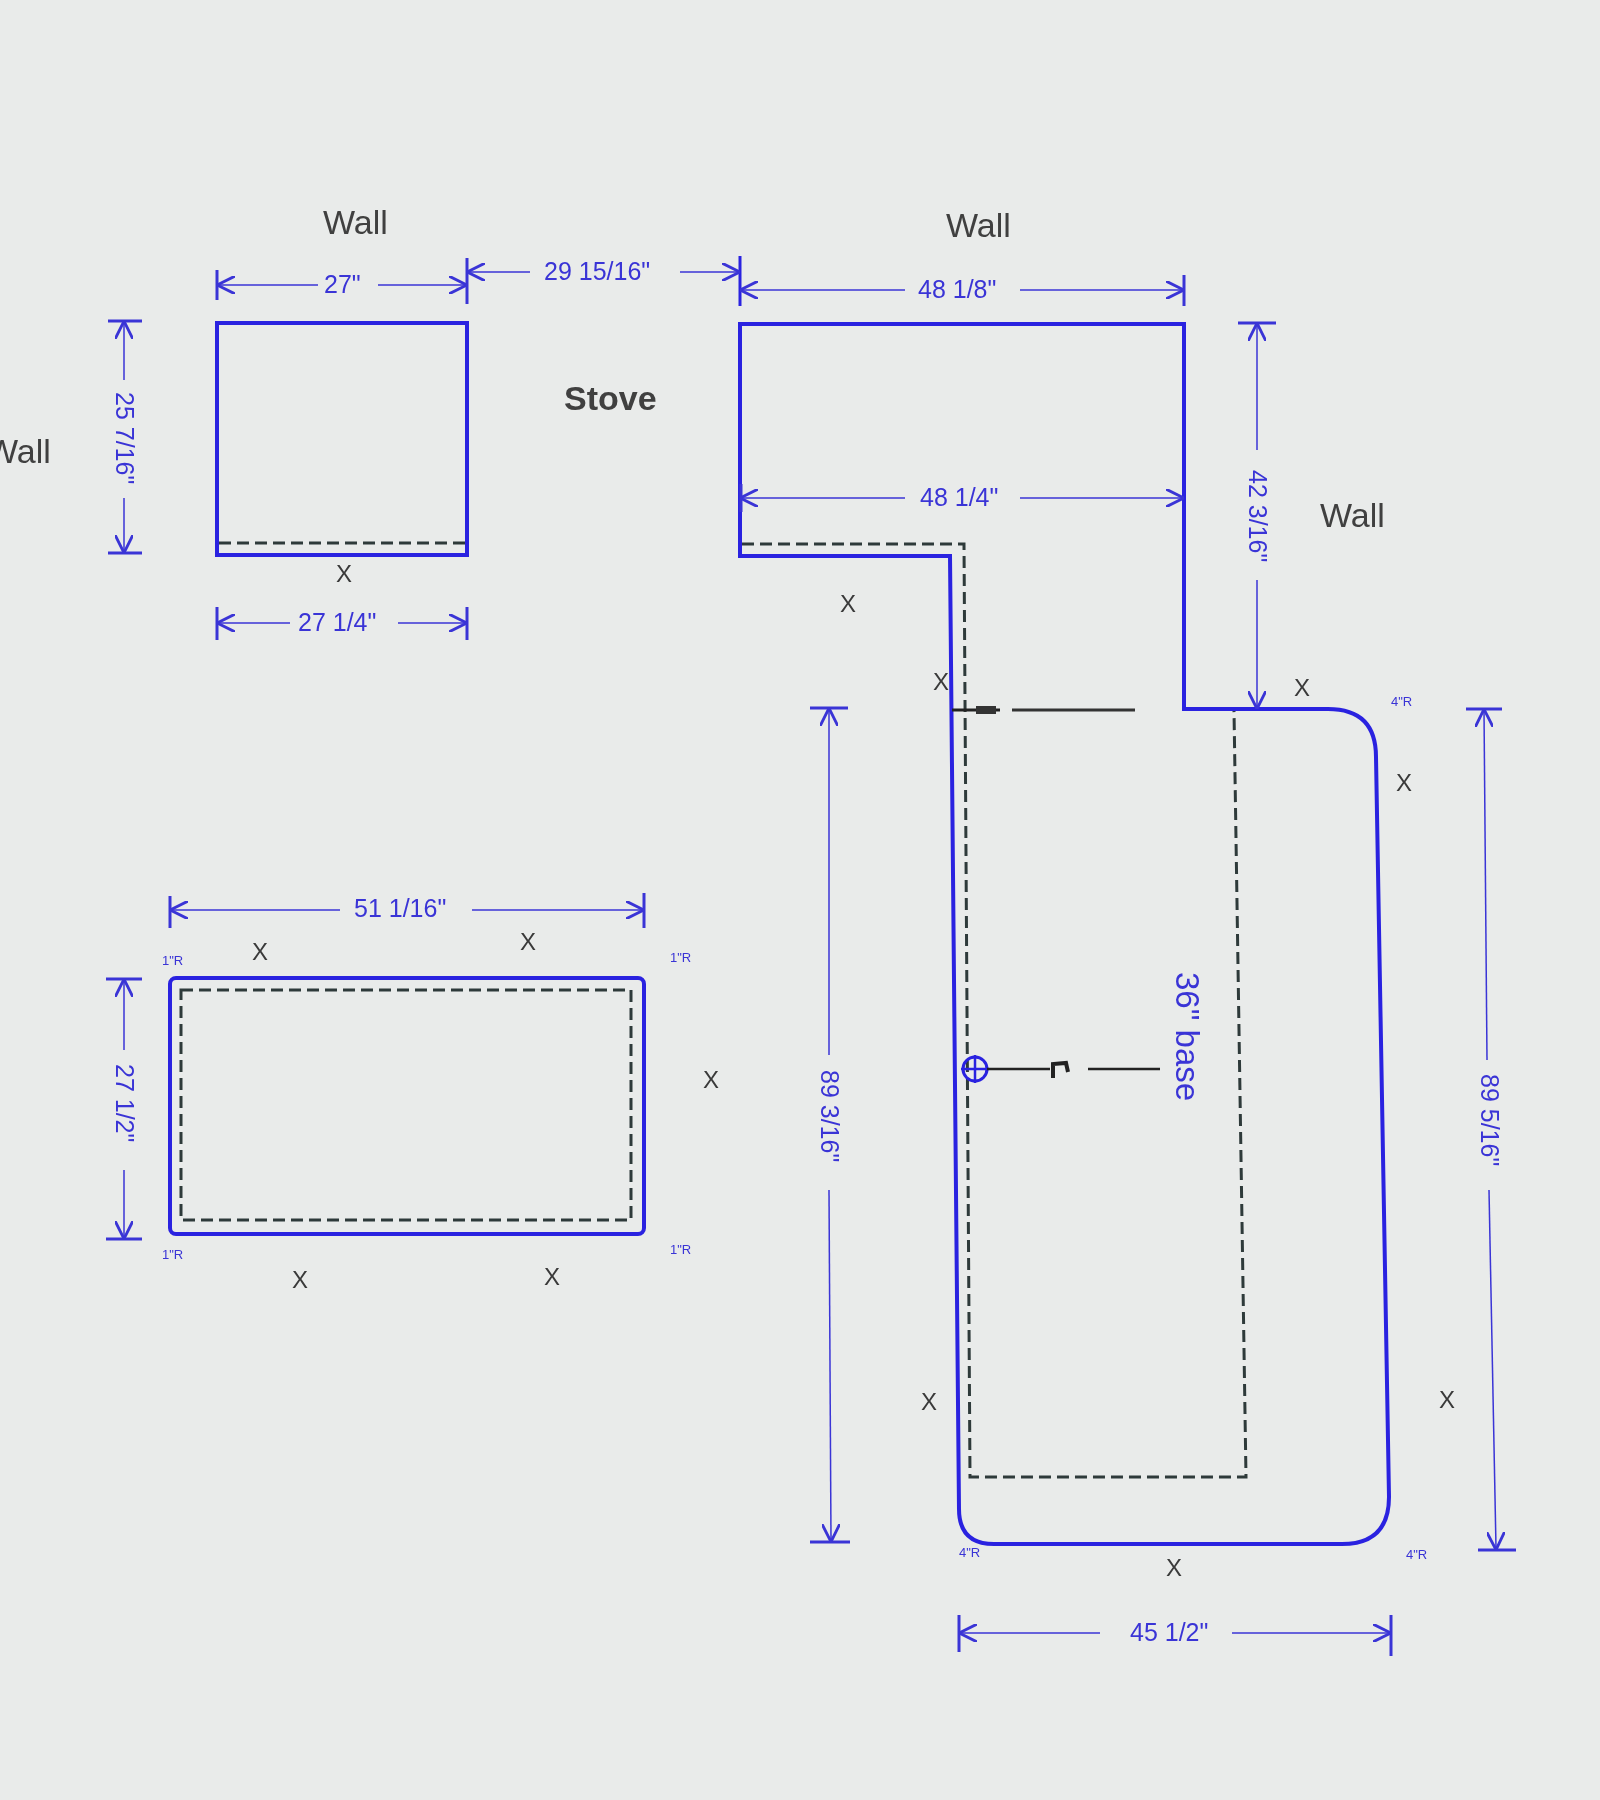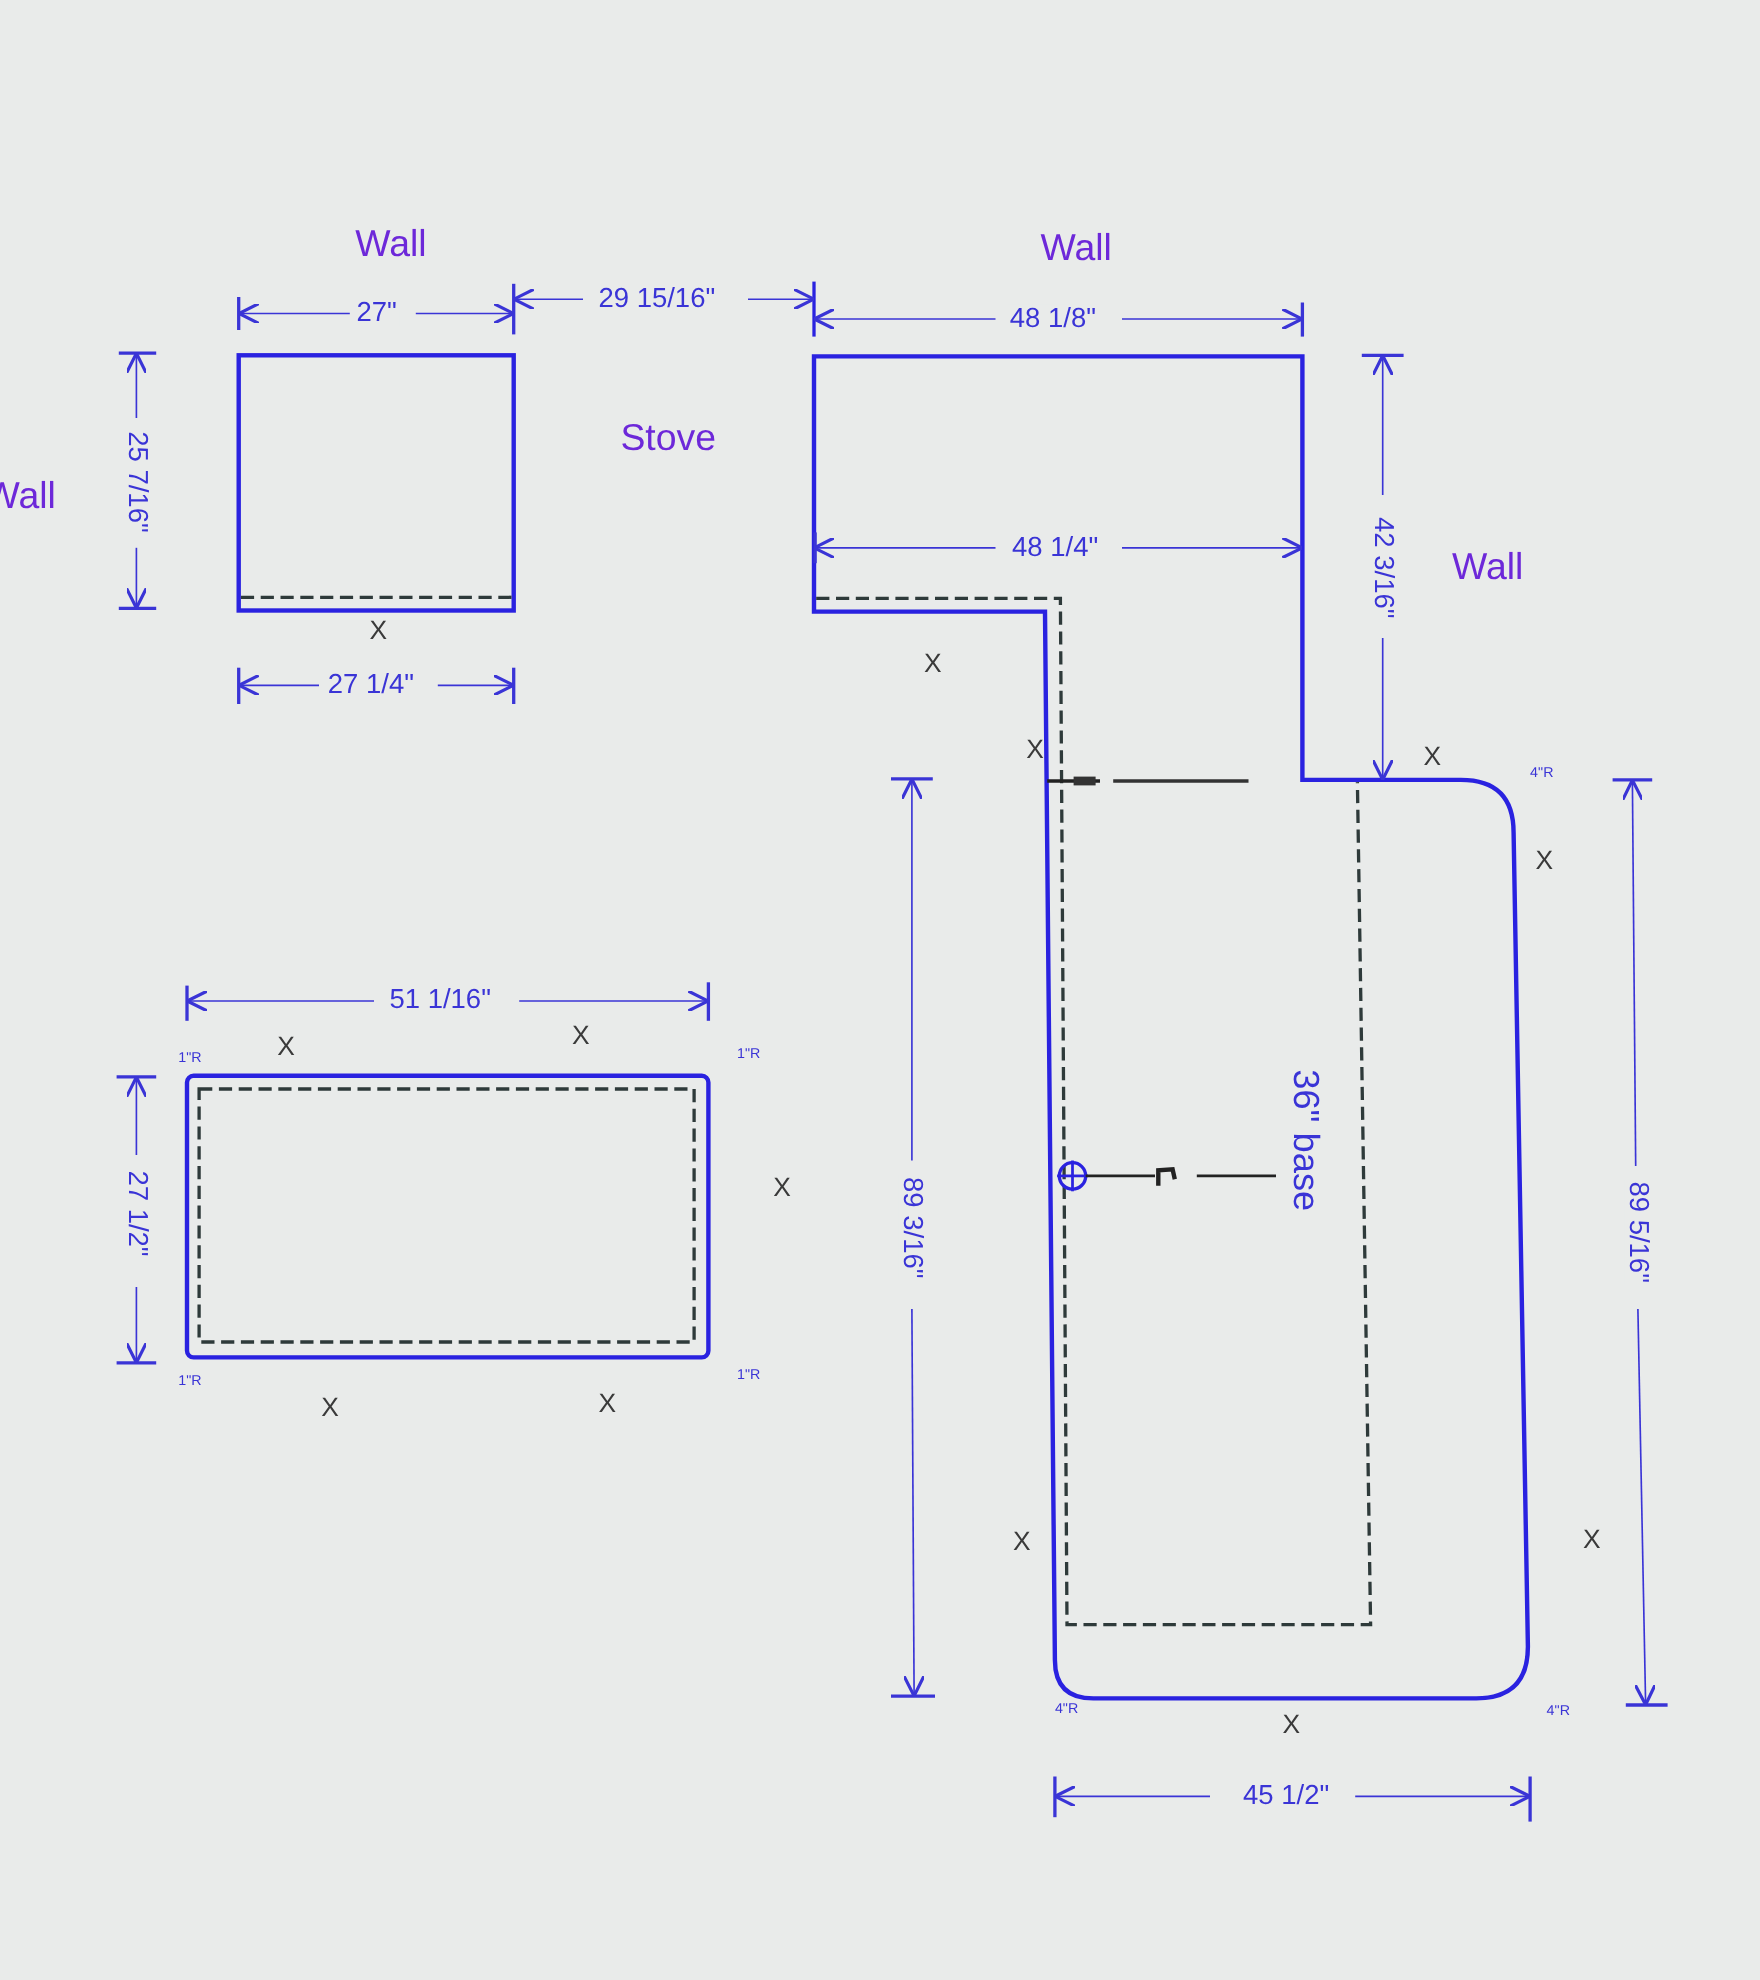--- a/index.html
+++ b/index.html
@@ -121,32 +121,32 @@
   <g>
     <line x1="106" y1="979" x2="142" y2="979" stroke="#3a34d6" stroke-width="3"></line>
     <line x1="106" y1="1239" x2="142" y2="1239" stroke="#3a34d6" stroke-width="3"></line>
     <line x1="124" y1="981" x2="124" y2="1050" stroke="#3a34d6" stroke-width="1.5" marker-start="url(#arr)"></line>
     <line x1="124" y1="1170" x2="124" y2="1237" stroke="#3a34d6" stroke-width="1.5" marker-end="url(#arr)"></line>
   </g>
 </svg>
 
 <style>
   .t{position:absolute;white-space:nowrap;line-height:1;}
-  .wall{font-size:34px;color:#6d28d9;}
+  .wall{font-size:34px;color:#404040;}
   .dim{font-size:25px;color:#3a34d6;background:#e9ebea;padding:0 2px;}
   .x{font-size:24px;color:#3a3a3a;}
   .r{font-size:13px;color:#3a34d6;}
   .v{transform-origin:left top;}
 </style>
 
 <div class="t wall" style="left:323px;top:205px;">Wall</div>
 <div class="t wall" style="left:946px;top:208px;">Wall</div>
 <div class="t wall" style="left:-14px;top:434px;">Wall</div>
 <div class="t wall" style="left:1320px;top:498px;">Wall</div>
-<div class="t wall" style="left:564px;top:381px;">Stove</div>
+<div class="t wall" style="left:564px;top:381px;font-weight:bold;">Stove</div>
 
 <div class="t dim" style="left:322px;top:272px;">27"</div>
 <div class="t dim" style="left:542px;top:259px;">29 15/16"</div>
 <div class="t dim" style="left:916px;top:277px;">48 1/8"</div>
 <div class="t dim" style="left:918px;top:485px;">48 1/4"</div>
 <div class="t dim" style="left:296px;top:610px;">27 1/4"</div>
 <div class="t dim" style="left:352px;top:896px;">51 1/16"</div>
 <div class="t dim" style="left:1128px;top:1620px;">45 1/2"</div>
 
 <div class="t dim v" style="left:137px;top:390px;transform:rotate(90deg);">25 7/16"</div>

